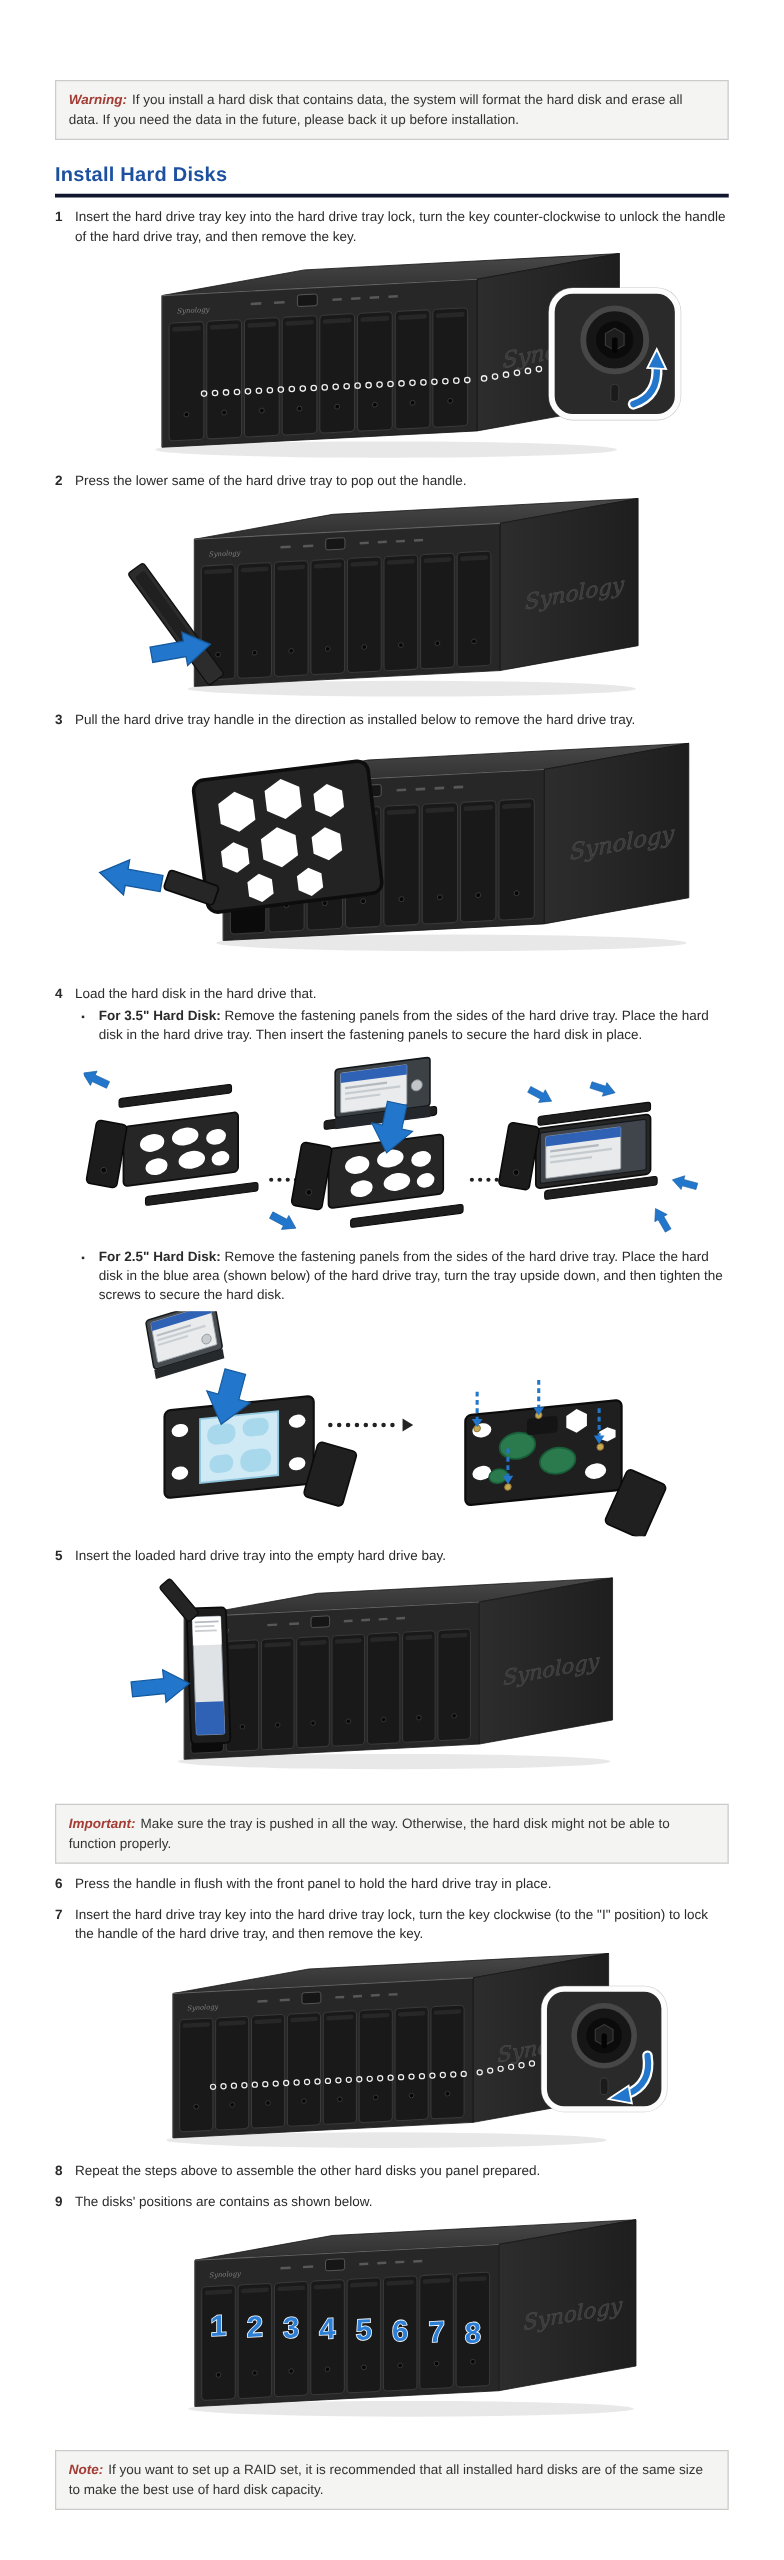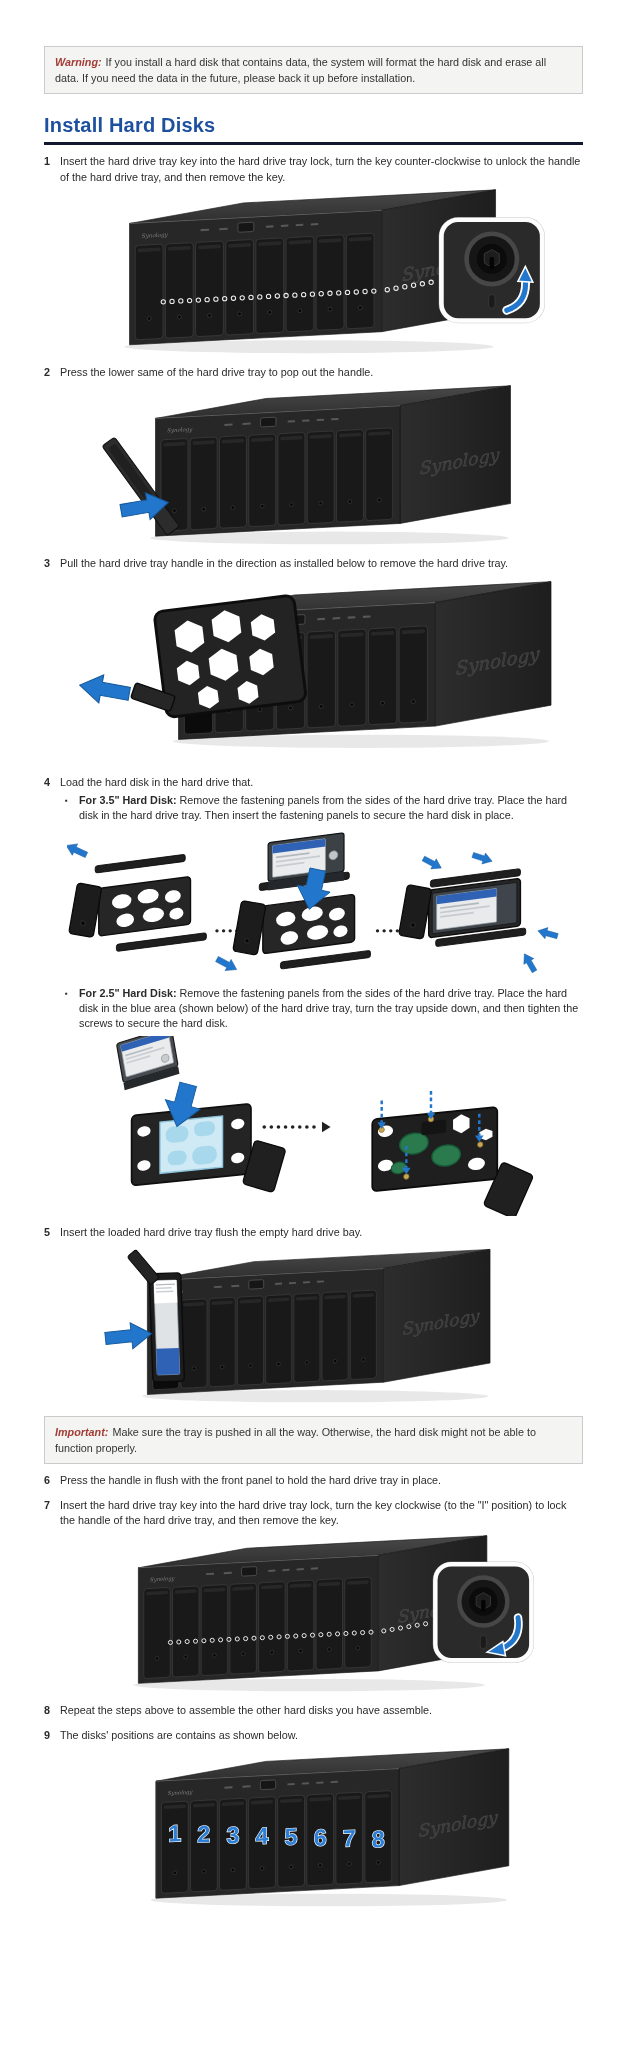--- a/index.html
+++ b/index.html
@@ -1,31 +1,31 @@
 <!DOCTYPE html>
 <html style="--heading: #1d509f; --rule: #10172e; --label-red: #a33c35;"><head>
 <meta charset="utf-8">
 <style>
   *{box-sizing:border-box}
   html,body{margin:0;padding:0;background:#ffffff}
   body{width:627px;font-family:"Liberation Sans",sans-serif;font-size:10.8px;color:#2a2a2a}
-  .page{width:627px;height:2048px;overflow:hidden;padding:46px 44px 0;position:relative;background:#fff}
+  .page{width:627px;height:2048px;overflow:hidden;padding:64px 44px 0;position:relative;background:#fff}
   .box{background:#f4f4f2;border:1px solid #cbcbcb;padding:7px 10px;line-height:1.5;color:#333;font-size:10.8px}
   .box .lbl{font-weight:bold;font-style:italic;color:var(--label-red);margin-right:4px}
-  h1{font-size:20px;color:var(--heading);margin:20px 0 0;padding:0 0 5px;border-bottom:3px solid var(--rule);letter-spacing:.2px;font-weight:bold}
+  h1{font-size:16px;color:var(--heading);margin:20px 0 0;padding:0 0 5px;border-bottom:3px solid var(--rule);letter-spacing:.2px;font-weight:bold}
   .step{display:flex;gap:7px;margin:9px 0 3px;line-height:1.42}
   .step .n{font-weight:bold;flex:0 0 9px}
   .step .t{flex:1}
   .bullet{display:flex;gap:6px;margin:2px 0 4px 21px;line-height:1.42}
   .bullet .bm{flex:0 0 8px;font-size:8px;padding-top:2px}
   .bullet b{margin-right:3px}
   .fig{display:flex;justify-content:center;align-items:flex-start;margin:4px 0}
   .fig-1{margin:2px 0 4px}
   .fig-7{margin:6px 0}
-  .boxgap{margin-top:10px}
+  .boxgap{margin-top:24px}
   .mt8{margin-top:8px}
 </style>
 </head>
 <body>
 
 <div class="page">
 
   <div class="box">
     <span class="lbl">Warning:</span><span>If you install a hard disk that contains data, the system will format the hard disk and erase all data. If you need the data in the future, please back it up before installation.</span>
   </div>
@@ -466,21 +466,21 @@
           <polygon points="108.5,17 117.5,17 113,24" fill="#2277cc"></polygon>
       <g transform="rotate(24 132 62)">
             <rect x="130" y="44" width="36" height="50" rx="4" fill="#202020" stroke="#0b0b0b" stroke-width="1.4"></rect>
           </g>
      </g>
       </svg>
     </div>
 
   <div class="step">
     <span class="n">5</span>
-    <span class="t">Insert the loaded hard drive tray flush the empty hard drive bay.</span>
+    <span class="t">Insert the loaded hard drive tray into the empty hard drive bay.</span>
   </div>
   <div class="fig">
       <svg xmlns="http://www.w3.org/2000/svg" viewBox="0 10 500 185" width="437" height="162">
         <defs>
     <linearGradient id="f5t" x1="0" y1="0" x2="0" y2="1">
             <stop offset="0" stop-color="#494949"></stop>
             <stop offset="1" stop-color="#2e2e2e"></stop>
           </linearGradient>
     <linearGradient id="f5s" x1="0" y1="0" x2="1" y2="0">
             <stop offset="0" stop-color="#2d2d2d"></stop>
@@ -654,21 +654,21 @@
           <rect x="50.5" y="80" width="7" height="15" rx="3.5" fill="#1b1b1b" stroke="#383838" stroke-width="1"></rect>
           <path d="M93,60 Q97,86 74,95" fill="none" stroke="#ffffff" stroke-width="9.5" stroke-linecap="round"></path>
           <path d="M93,60 Q97,86 74,95" fill="none" stroke="#2277cc" stroke-width="5.5" stroke-linecap="round"></path>
           <polygon points="58,99 76,87 79,103" fill="#2277cc" stroke="#ffffff" stroke-width="1.6"></polygon>
         </g>
       </svg>
     </div>
 
   <div class="step">
     <span class="n">8</span>
-    <span class="t">Repeat the steps above to assemble the other hard disks you have assemble.</span>
+    <span class="t">Repeat the steps above to assemble the other hard disks you panel prepared.</span>
   </div>
   <div class="step">
     <span class="n">9</span>
     <span class="t">The disks' positions are contains as shown below.</span>
   </div>
   <div class="fig">
       <svg xmlns="http://www.w3.org/2000/svg" viewBox="0 14 470 180" width="423" height="162">
         <defs>
     <linearGradient id="f7t" x1="0" y1="0" x2="0" y2="1">
             <stop offset="0" stop-color="#494949"></stop>
@@ -726,14 +726,17 @@
           <text x="85.5" y="73.2" text-anchor="middle" font-family="'Liberation Sans',sans-serif" font-weight="bold" font-size="26" fill="#2d7fd6" stroke="#ffffff" stroke-width="1.4" paint-order="stroke">3</text>
           <text x="117.8" y="75.8" text-anchor="middle" font-family="'Liberation Sans',sans-serif" font-weight="bold" font-size="26" fill="#2d7fd6" stroke="#ffffff" stroke-width="1.4" paint-order="stroke">4</text>
           <text x="150.1" y="78.4" text-anchor="middle" font-family="'Liberation Sans',sans-serif" font-weight="bold" font-size="26" fill="#2d7fd6" stroke="#ffffff" stroke-width="1.4" paint-order="stroke">5</text>
           <text x="182.4" y="81" text-anchor="middle" font-family="'Liberation Sans',sans-serif" font-weight="bold" font-size="26" fill="#2d7fd6" stroke="#ffffff" stroke-width="1.4" paint-order="stroke">6</text>
           <text x="214.7" y="83.6" text-anchor="middle" font-family="'Liberation Sans',sans-serif" font-weight="bold" font-size="26" fill="#2d7fd6" stroke="#ffffff" stroke-width="1.4" paint-order="stroke">7</text>
           <text x="246.99999999999997" y="86.2" text-anchor="middle" font-family="'Liberation Sans',sans-serif" font-weight="bold" font-size="26" fill="#2d7fd6" stroke="#ffffff" stroke-width="1.4" paint-order="stroke">8</text>
         </g>
       </svg>
     </div>
 
+  <div class="box boxgap">
+    <span class="lbl">Note:</span><span>If you want to set up a RAID set, it is recommended that all installed hard disks are of the same size to make the best use of hard disk capacity.</span>
+  </div>
 
 </div>
 
 </body></html>

